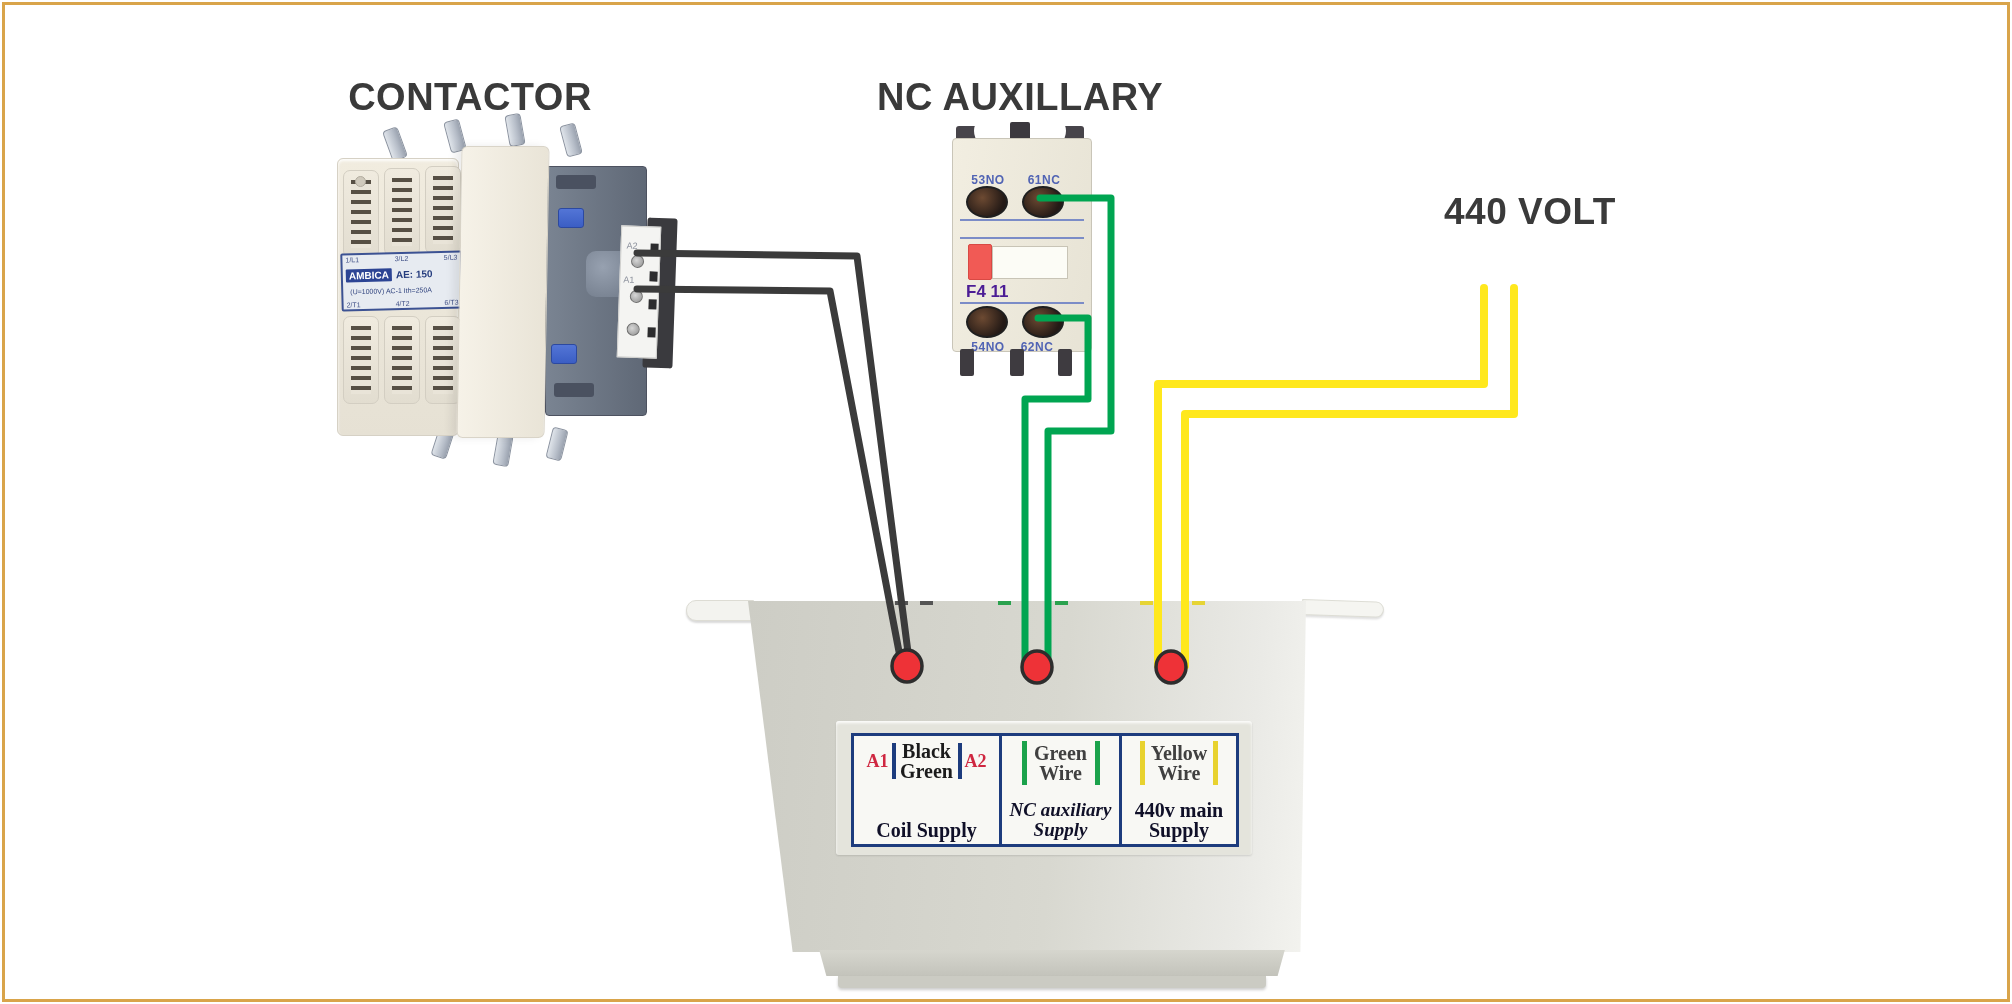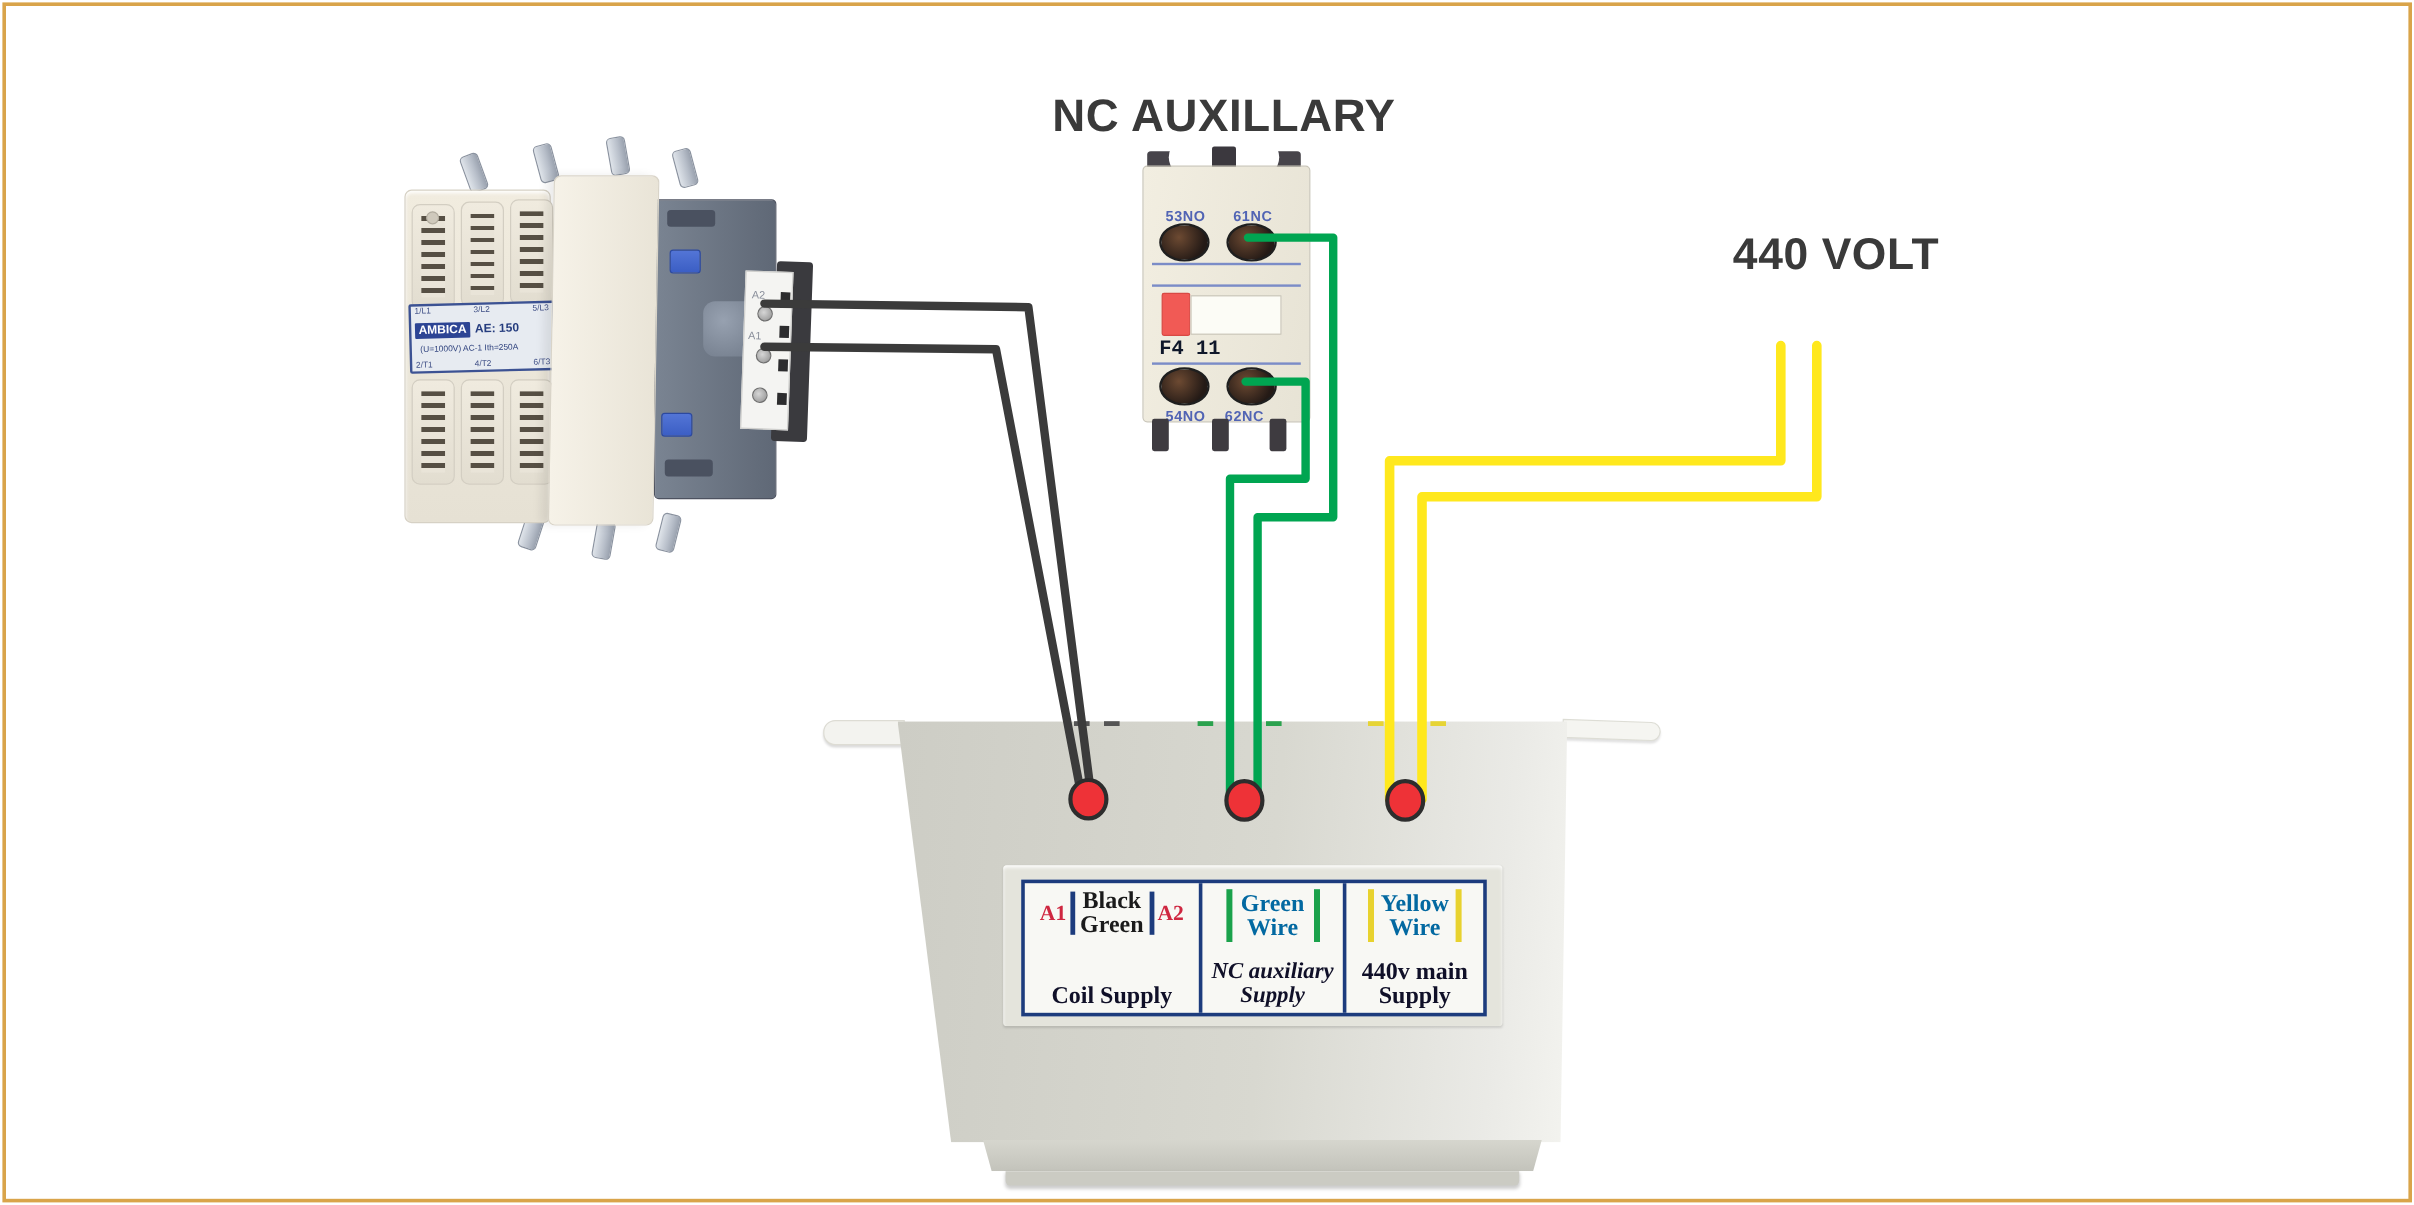--- a/index.html
+++ b/index.html
@@ -42,21 +42,21 @@
   #ncaux { position: absolute; left: 948px; top: 120px; width: 152px; height: 258px; }
   .na-clip { position: absolute; width: 26px; height: 46px; background: #47444a; border-radius: 3px; }
   .na-post { position: absolute; left: 62px; top: 2px; width: 20px; height: 52px; background: #3b383e; border-radius: 2px; }
   .na-body { position: absolute; left: 4px; top: 18px; width: 140px; height: 214px; background: linear-gradient(100deg,#f2eee1,#e7e3d5); border: 1px solid #c9c5b8; border-radius: 4px; }
   .na-notch { position: absolute; width: 34px; height: 34px; background: #ffffff; border-radius: 50%; }
   .na-term-label { position: absolute; width: 44px; text-align: center; font-size: 12px; font-weight: bold; color: #5164b4; letter-spacing: .5px; }
   .na-terminal { position: absolute; width: 42px; height: 32px; border-radius: 50%; background: radial-gradient(circle at 38% 35%, #6d4a32, #241a16 72%); border: 2px solid #1f1f1f; }
   .na-line { position: absolute; left: 12px; width: 124px; height: 2px; background: #7b8cc7; }
   .na-button { position: absolute; left: 20px; top: 124px; width: 24px; height: 36px; background: #f15a55; border: 1px solid #d84944; border-radius: 2px; }
   .na-window { position: absolute; left: 44px; top: 126px; width: 76px; height: 33px; background: #fcfcf6; border: 1px solid #c8c4b6; }
-  .na-model { position: absolute; left: 18px; top: 162px; font-size: 17px; font-weight: bold; color: #0f172a; font-family: Liberation Mono, monospace; }
+  .na-model { position: absolute; left: 18px; top: 162px; font-size: 17px; font-weight: bold; color: #4c1d95; }
   .na-prong { position: absolute; width: 14px; height: 27px; background: #3e3b40; border-radius: 2px; }
 
   
   .flange-left { position: absolute; left: 686px; top: 600px; width: 68px; height: 21px; background: #f3f3ef; border: 1px solid #dddcd4; border-radius: 10px 0 0 10px; box-shadow: 0 2px 2px rgba(0,0,0,.15); }
   .flange-right { position: absolute; left: 1302px; top: 599px; width: 82px; height: 16px; background: #f5f5f1; border: 1px solid #ddddd5; border-radius: 0 8px 8px 0; transform: rotate(2deg); transform-origin: left center; box-shadow: 0 2px 2px rgba(0,0,0,.12); }
   .box-body { position: absolute; left: 748px; top: 601px; width: 558px; height: 351px;
               background: linear-gradient(95deg,#cdcdc5 0%,#d8d8d0 55%,#eaeae6 88%,#f3f3ef 100%);
               clip-path: polygon(0% 0%, 100% 0%, 99% 100%, 8% 100%); }
   .box-base1 { position: absolute; left: 812px; top: 950px; width: 480px; height: 26px; background: linear-gradient(#d6d6ce,#c3c3bb); clip-path: polygon(1.5% 0, 98.5% 0, 97% 100%, 3% 100%); }
   .box-base2 { position: absolute; left: 838px; top: 976px; width: 428px; height: 12px; background: #cbcbc3; border-radius: 0 0 4px 4px; box-shadow: 0 2px 3px rgba(0,0,0,.2); }
@@ -68,37 +68,38 @@
   .cell-1 { width: 148px; border-right: 3px solid #1d3c7d; }
   .cell-2 { width: 120px; border-right: 3px solid #1d3c7d; }
   .cell-3 { flex: 1; }
   .wire-row { display: flex; align-items: center; justify-content: center; gap: 3px; }
   .vbar { width: 5px; height: 44px; }
   .vbar.navy { width: 4px; height: 36px; background: #1d3c7d; }
   .vbar.green { background: #1ba24b; }
   .vbar.yellow { background: #e8d22e; }
   .wire-name { font-weight: bold; font-size: 20px; line-height: 20px; text-align: center; width: 62px; }
   .wire-name.black { color: #1b1b1b; width: 56px; }
-  .wire-name.red { color: #0369a1; }
+  .wire-name.red { color: #404040; }
   .corner-mark { font-weight: bold; font-size: 18px; color: #cf2740; }
   .supply { font-weight: bold; font-size: 20px; line-height: 20px; text-align: center; color: #101028; width: 100%; }
   .cell-2 .supply { font-size: 19px; width: 112px; font-style: italic; }
   .cell-3 .supply { font-size: 20px; width: 100px; }
 
   
   #wires { position: absolute; left: 0; top: 0; z-index: 10; pointer-events: none; }
   #wires polyline { fill: none; stroke-linecap: round; stroke-linejoin: round; }
   #wires ellipse { stroke: #2d2d2d; stroke-width: 3.5; }
 </style>
 </head>
 <body>
 
 <div class="canvas">
   <div class="frame"></div>
 
+  <div class="heading" id="h-contactor">CONTACTOR</div>
   <div class="heading" id="h-ncaux">NC AUXILLARY</div>
   <div class="heading" id="h-supply">
     <div>440 VOLT</div>
   </div>
 
   <div id="contactor">
     <div class="bolt" style="left:52px;top:18px;transform:rotate(-20deg)"></div>
     <div class="bolt" style="left:112px;top:10px;transform:rotate(-15deg)"></div>
     <div class="bolt" style="left:172px;top:4px;transform:rotate(-10deg)"></div>
     <div class="bolt" style="left:228px;top:14px;transform:rotate(-15deg)"></div>

